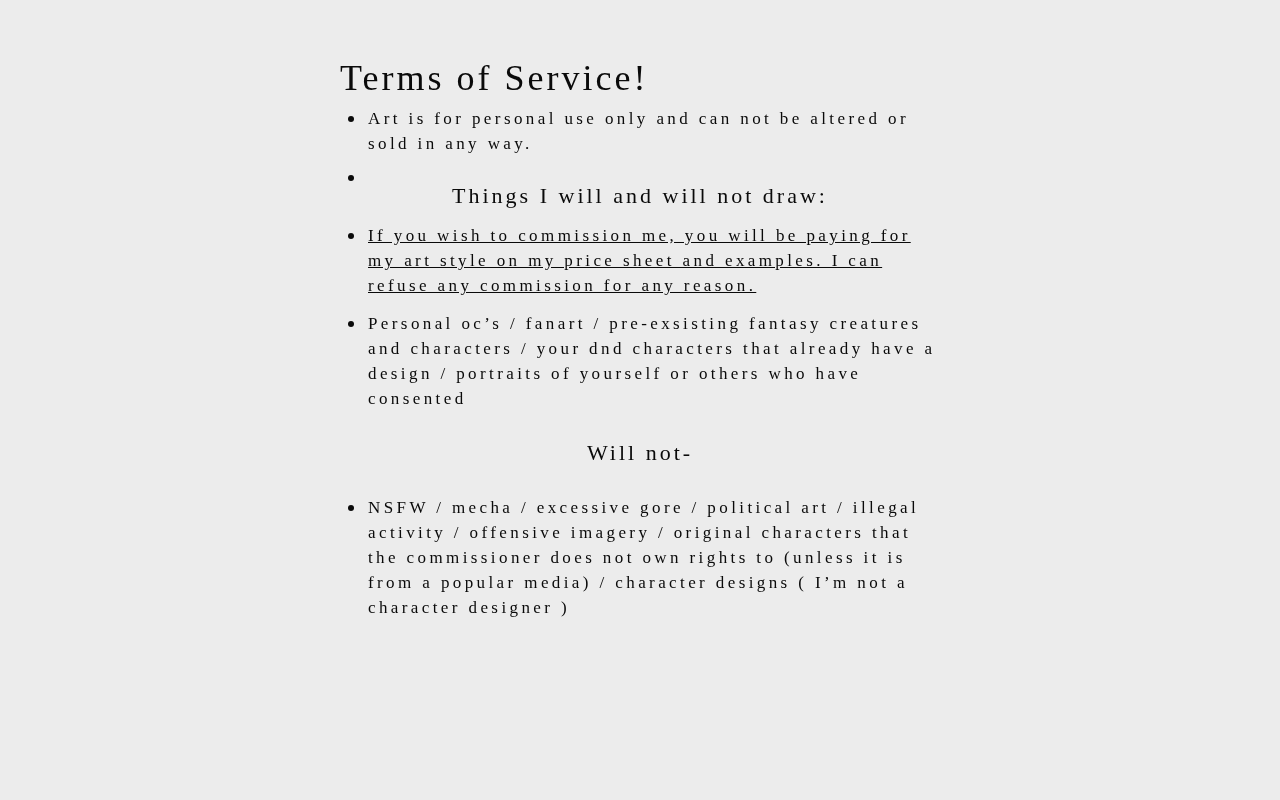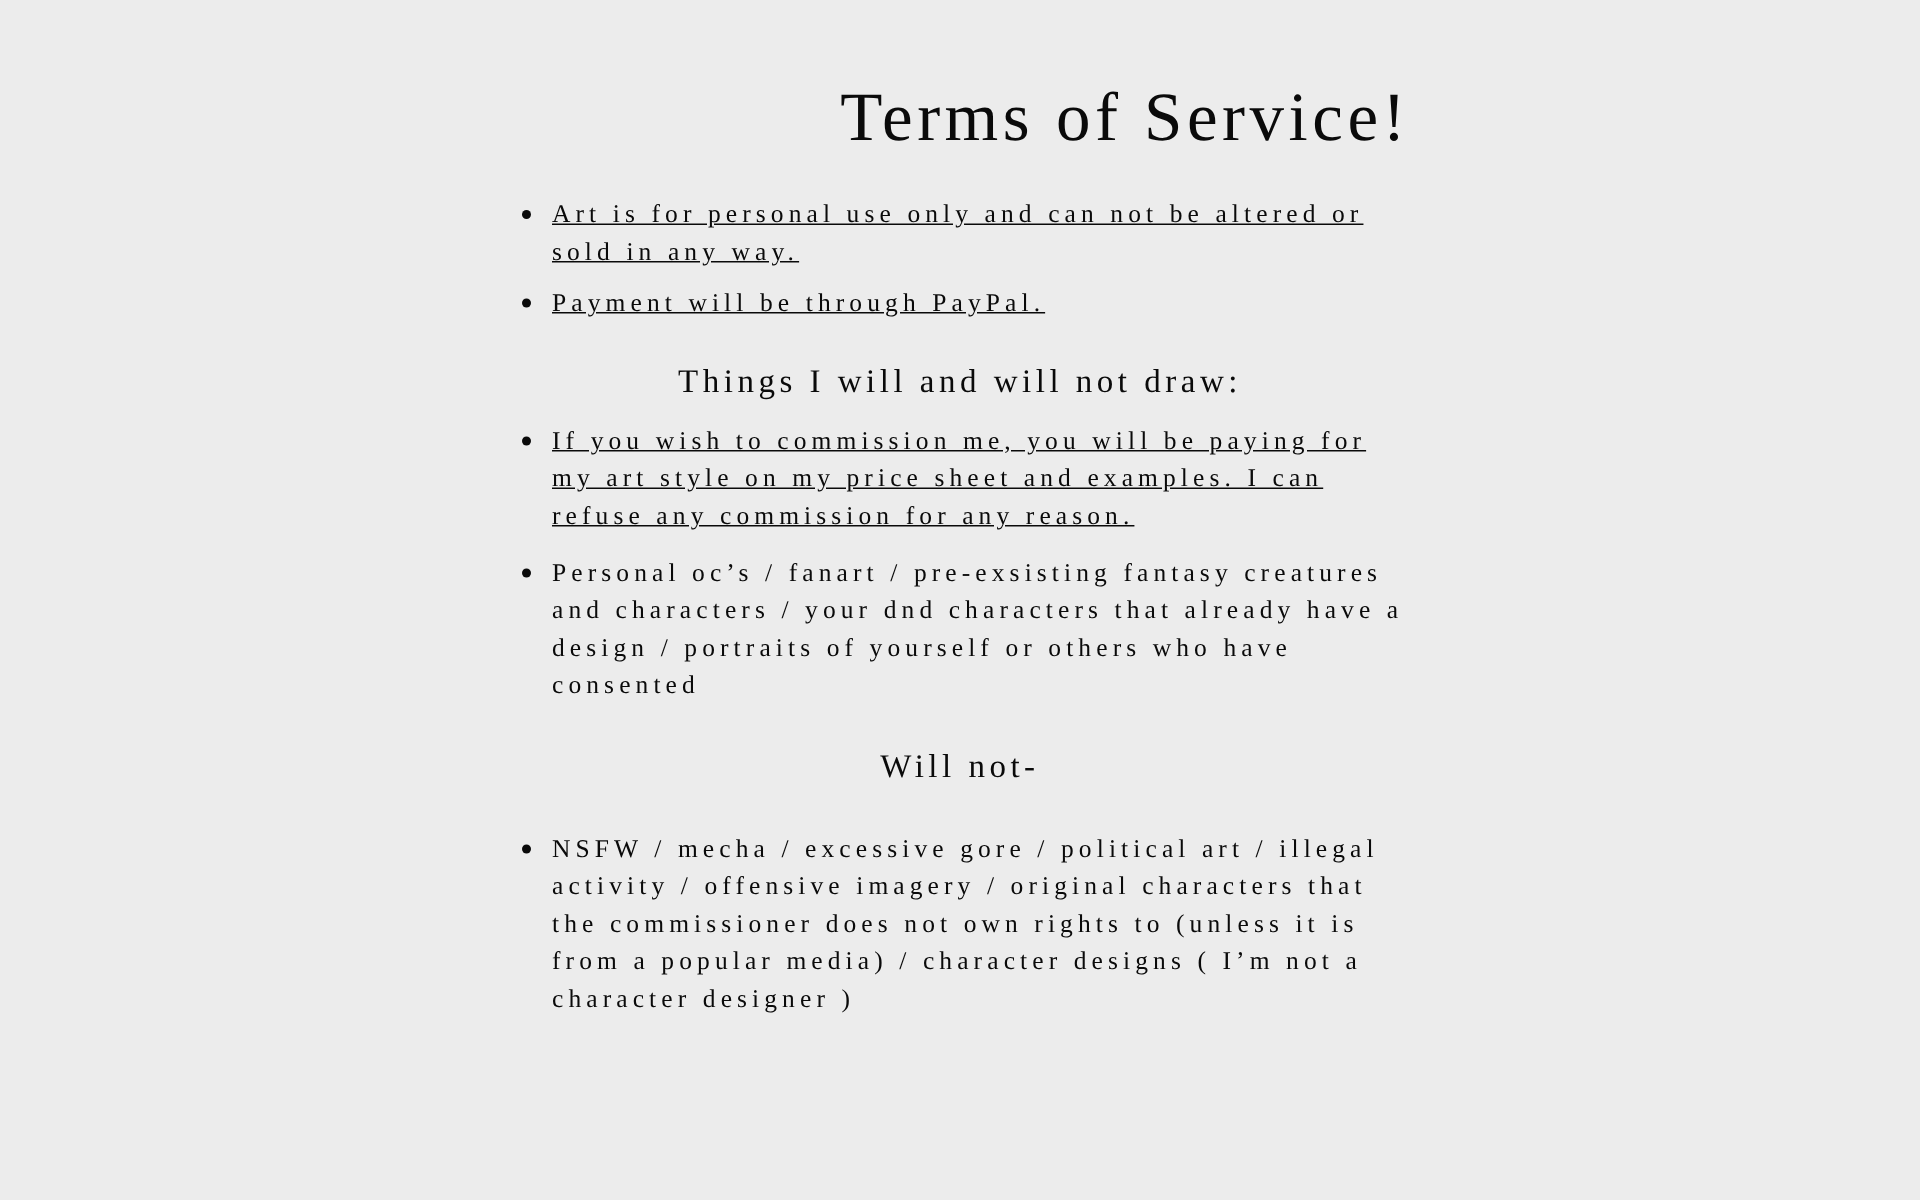--- a/index.html
+++ b/index.html
@@ -20,24 +20,24 @@
       height: 800px;
     }
     .content {
       position: absolute;
       left: 340px;
       top: 54px;
       width: 600px;
     }
     h1.title {
       margin: 0;
-      text-align: right;
+      text-align: left;
       font-family: "Liberation Serif", "DejaVu Serif", serif;
       font-weight: normal;
-      font-size: 46px;
+      font-size: 36px;
       line-height: 48px;
       letter-spacing: 3px;
       height: 52px;
     }
     h2.section {
       margin: 0;
       text-align: center;
       font-family: "Liberation Serif", "DejaVu Serif", serif;
       font-weight: normal;
       font-size: 22px;
@@ -59,40 +59,40 @@
     ul.list li .bullet {
       position: absolute;
       left: -20px;
       top: 10px;
       width: 6px;
       height: 6px;
       background: #0a0a0a;
       border-radius: 50%;
     }
     #h-req { margin-top: 16px; }
-    #list-req { margin-top: 24px; text-decoration: underline; }
+    #list-req { margin-top: 0; }
     #list-req li + li { margin-top: 9px; }
     #h-things { margin-top: 26px; }
     #list-things { margin-top: 13px; text-decoration: underline; }
     #h-will { margin-top: 15px; }
     #list-will { margin-top: 13px; }
     #h-willnot { margin-top: 28px; }
     #list-willnot { margin-top: 28px; }
   </style>
 </head>
 <body>
 
 <div class="page">
   <div class="content">
 
     <h1 class="title">Terms of Service!</h1>
 
     <ul class="list" id="list-req">
       <li><span class="bullet"></span><span>Art is for personal use only and can not be altered or sold in any way.</span></li>
-      <li><span class="bullet"></span><span>Payment will be through PayPal.</span></li>
+      <li><span class="bullet"></span></li>
     </ul>
 
     <h2 class="section" id="h-things">Things I will and will not draw:</h2>
     <ul class="list" id="list-things">
       <li><span class="bullet"></span><span>If you wish to commission me, you will be paying for my art style on my price sheet and examples. I can refuse any commission for any reason.</span></li>
     </ul>
 
     <ul class="list" id="list-will">
       <li><span class="bullet"></span><span>Personal oc’s / fanart / pre-exsisting fantasy creatures and characters / your dnd characters that already have a design / portraits of yourself or others who have consented</span></li>
     </ul>

